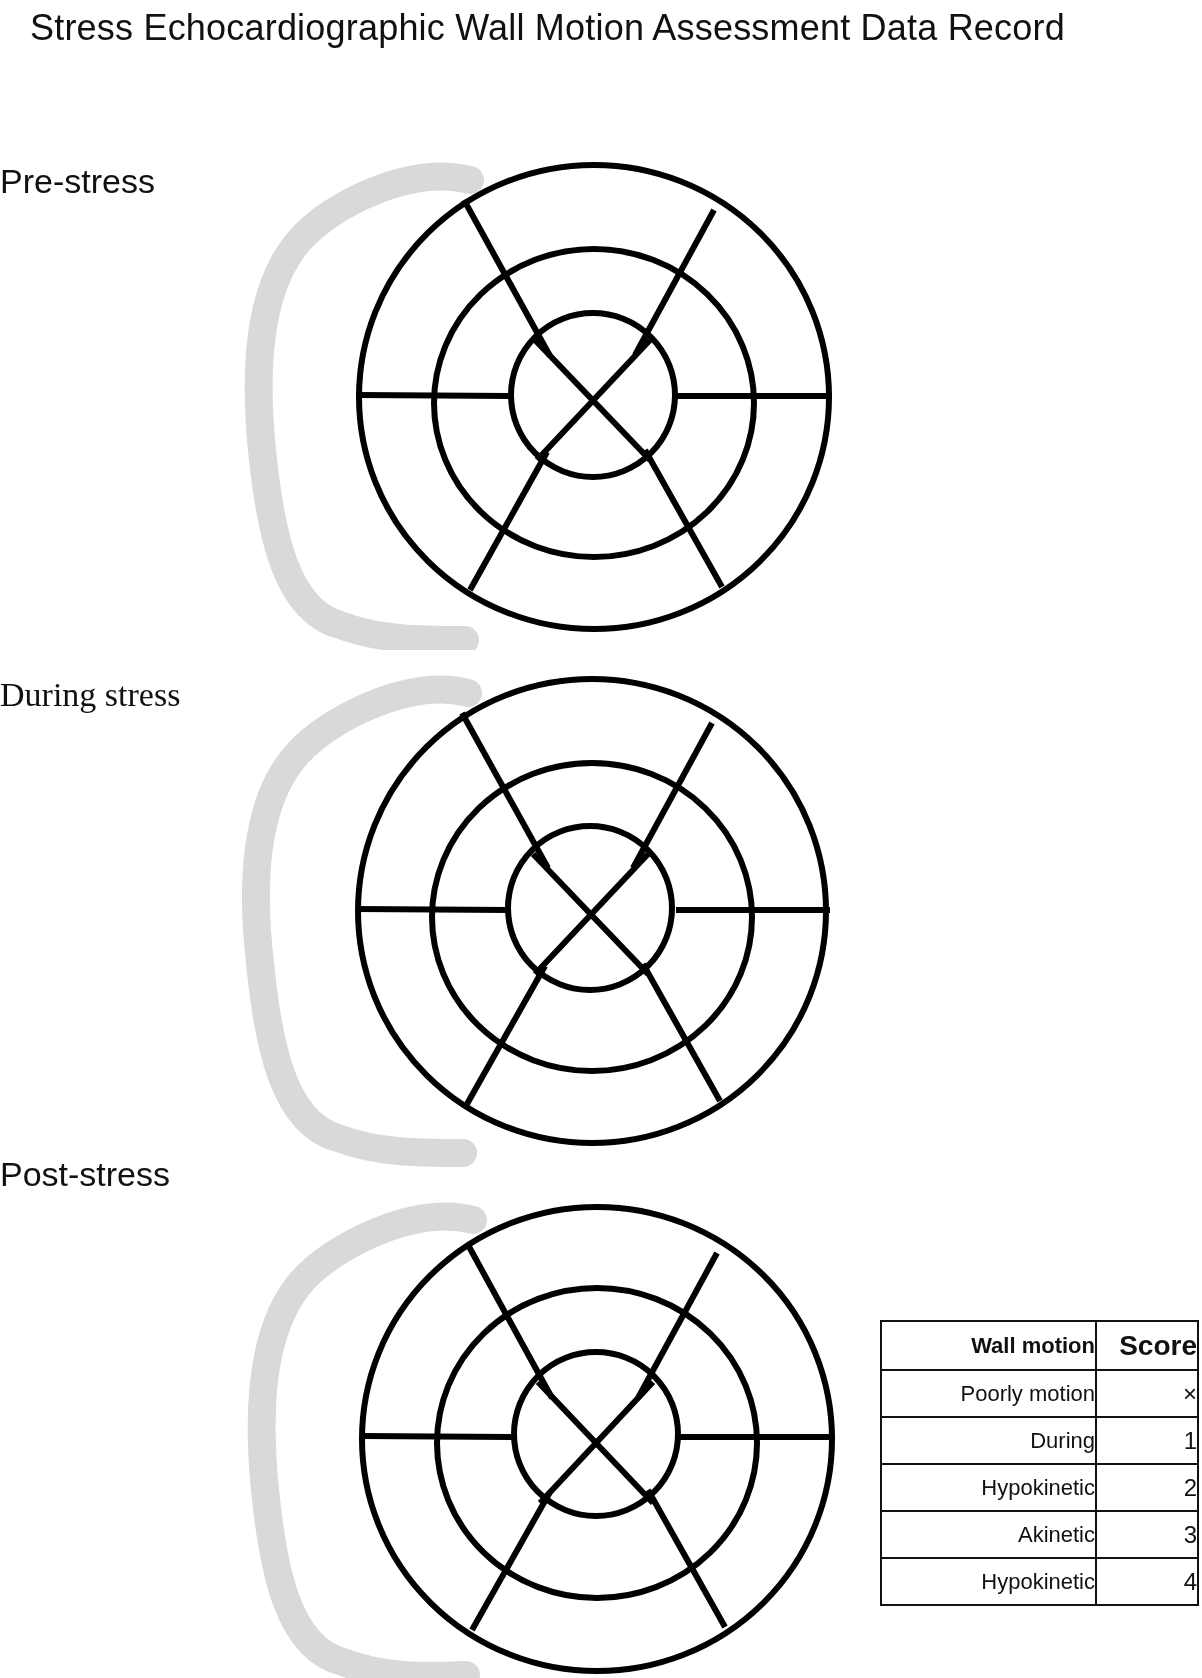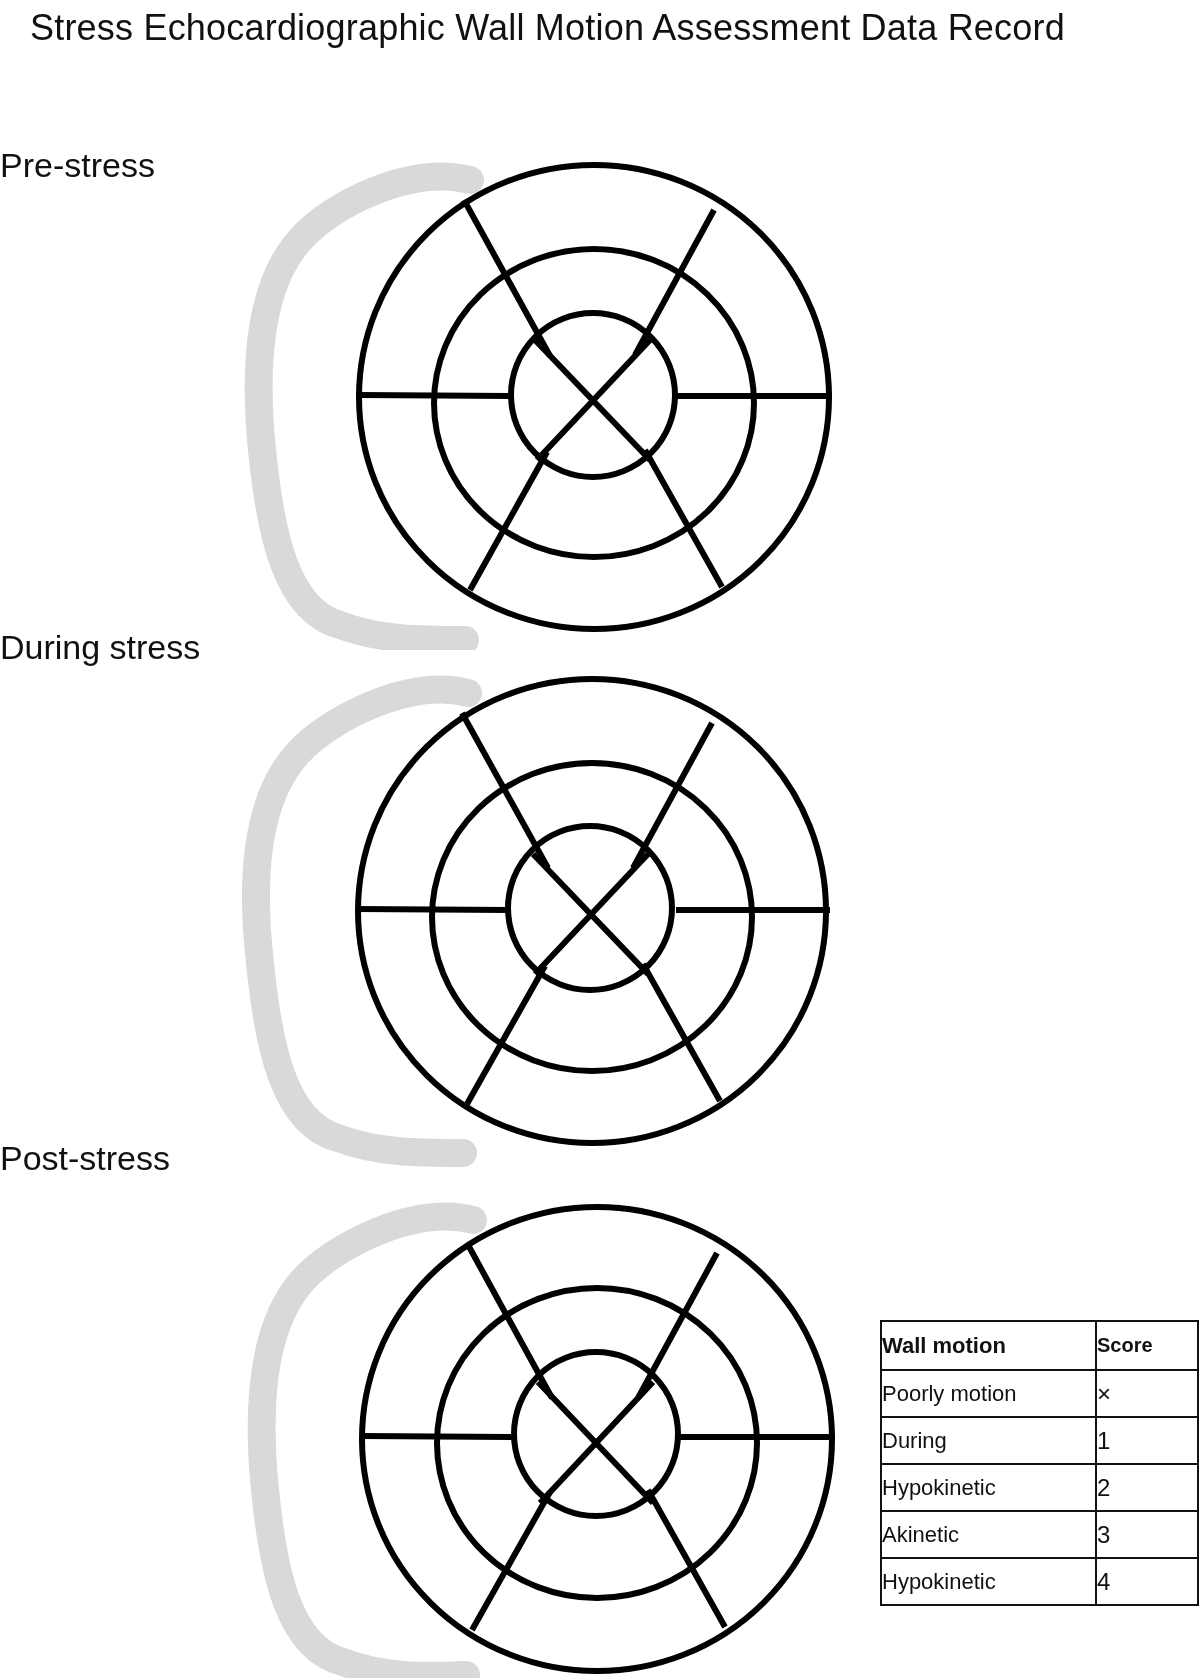--- a/index.html
+++ b/index.html
@@ -1,24 +1,24 @@
 <!DOCTYPE html>
 <html><head>
   <meta charset="utf-8">
   <style>
     html, body { margin: 0; padding: 0; background: #ffffff; }
     body { width: 1202px; height: 1678px; position: relative; overflow: hidden;
            font-family: "Liberation Sans", "DejaVu Sans", sans-serif; color: #111; }
     .title { position: absolute; left: 30px; top: 7px; font-size: 36px; letter-spacing: 0.2px;
              white-space: nowrap; }
-    .stage-label { position: absolute; left: 0px; font-size: 34px; white-space: nowrap; }
+    .stage-label { position: absolute; left: 0px; font-size: 34px; white-space: nowrap; margin-top: 16px; }
     svg.bullseye { position: absolute; left: 0; }
     .legend { position: absolute; left: 880px; top: 1320px; border-collapse: collapse;
               font-size: 22px; }
-    .legend th, .legend td { border: 2px solid #111; text-align: left; padding: 0; height: 45px; }
+    .legend th, .legend td { border: 2px solid #111; text-align: right; padding: 0; height: 45px; }
     .legend th { font-weight: bold; height: 47px; }
     .legend .c1 { width: 213px; }
     .legend .c2 { width: 100px; font-size: 24px; }
   </style>
 </head>
 <body>
 
 <div class="title">Stress Echocardiographic Wall Motion Assessment Data Record</div>
 
 <div class="stage-label" style="top:146px;">Pre-stress</div>
@@ -32,21 +32,21 @@
     <line x1="714" y1="60" x2="635" y2="205"></line>
     <line x1="359" y1="245" x2="511" y2="246"></line>
     <line x1="677" y1="246" x2="832" y2="246"></line>
     <line x1="470" y1="440" x2="547" y2="302"></line>
     <line x1="722" y1="437" x2="645" y2="300"></line>
     <line x1="535" y1="190" x2="650" y2="310"></line>
     <line x1="650" y1="190" x2="537" y2="310"></line>
   </g>
 </svg>
 
-<div class="stage-label" style="top:628px;">During stress</div>
+<div class="stage-label" style="top:660px;font-family:Liberation Serif, serif;">During stress</div>
 <svg class="bullseye" style="top:668px;" width="880" height="500" viewBox="0 0 880 500">
   <path d="M468,25 C410,10 330,50 298,85 C252,135 252,225 260,295 C268,375 283,455 338,470 C378,485 418,485 463,485" fill="none" stroke="#d9d9d9" stroke-width="28" stroke-linecap="round"></path>
   <g fill="none" stroke="#000" stroke-width="6">
     <ellipse cx="592" cy="243" rx="234" ry="232" fill="#fff"></ellipse>
     <ellipse cx="592" cy="249" rx="160" ry="154"></ellipse>
     <ellipse cx="590" cy="240" rx="82" ry="82"></ellipse>
     <line x1="462" y1="45" x2="548" y2="200"></line>
     <line x1="712" y1="55" x2="633" y2="200"></line>
     <line x1="357" y1="241" x2="509" y2="242"></line>
     <line x1="676" y1="242" x2="830" y2="242"></line>
@@ -72,21 +72,21 @@
     <line x1="725" y1="437" x2="648" y2="300"></line>
     <line x1="538" y1="192" x2="653" y2="313"></line>
     <line x1="653" y1="192" x2="540" y2="313"></line>
   </g>
 </svg>
 
 <table class="legend">
   <thead>
     <tr>
       <th class="c1">Wall motion</th>
-      <th class="c2" style="font-size:20px;">Score</th>
+      <th class="c2" style="font-size:28px;">Score</th>
     </tr>
   </thead>
   <tbody>
     <tr>
       <td class="c1">Poorly motion</td>
       <td class="c2">×</td>
     </tr>
     <tr>
       <td class="c1">During</td>
       <td class="c2">1</td>

